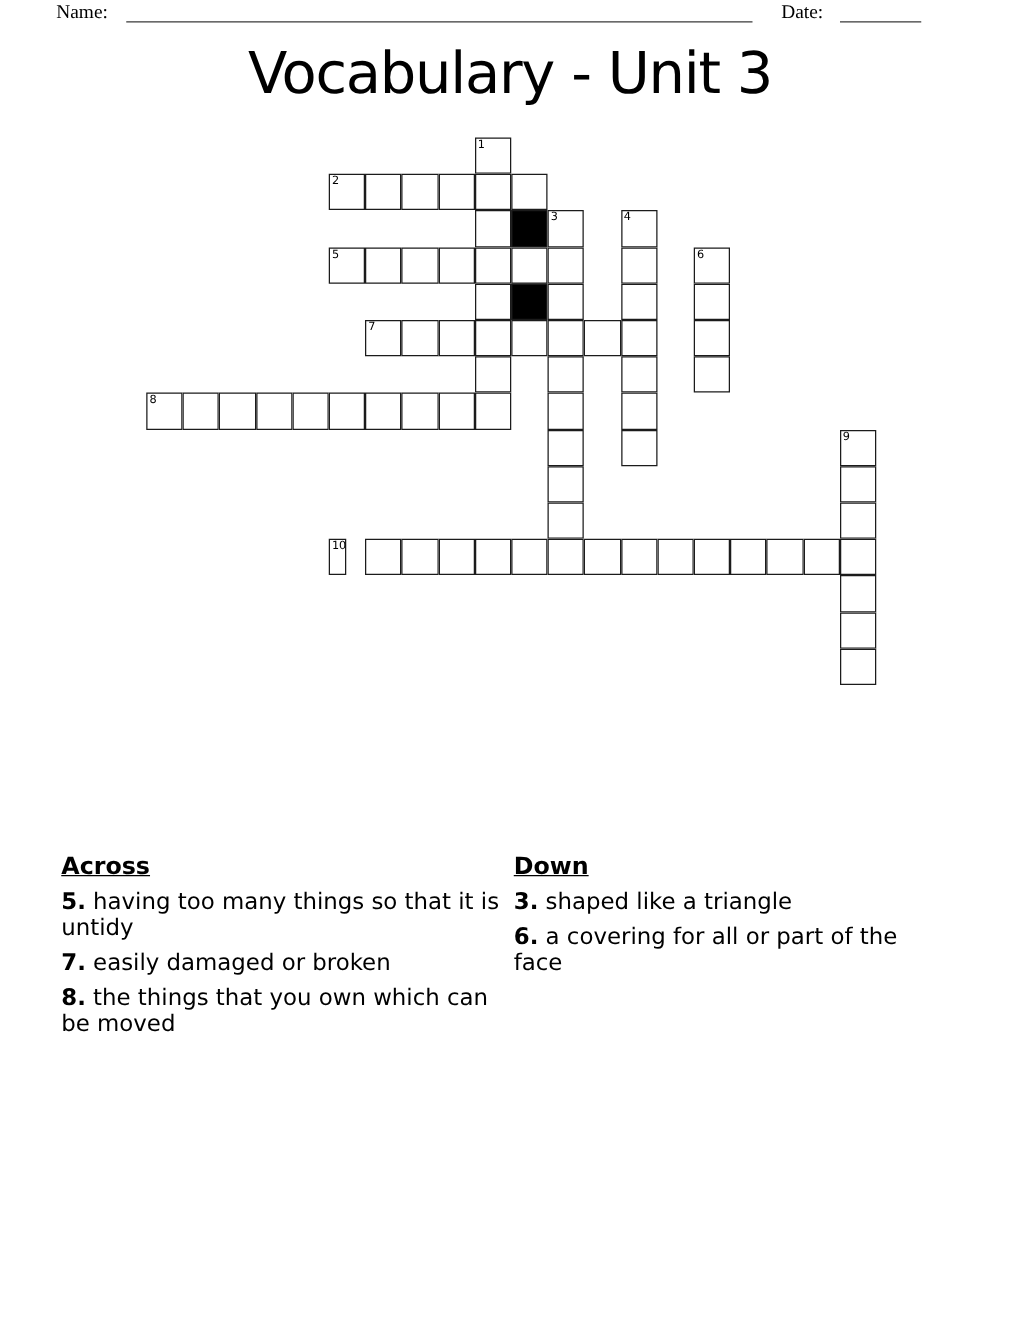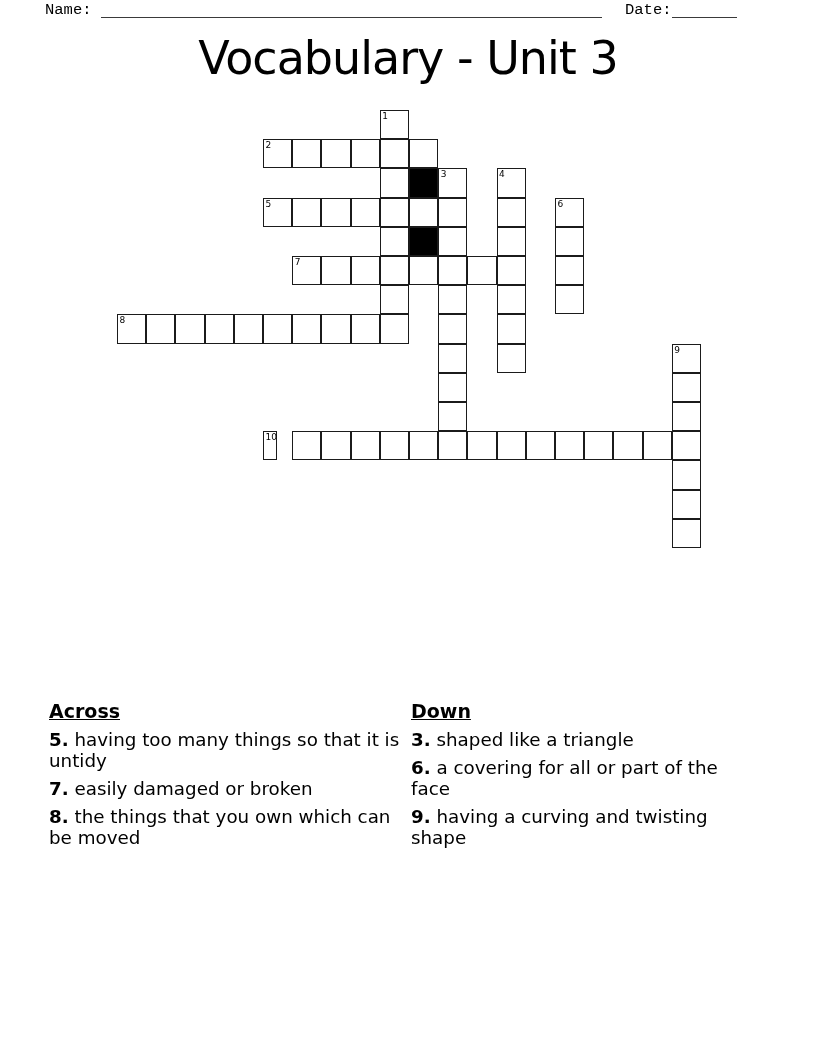--- a/index.html
+++ b/index.html
@@ -7,21 +7,21 @@
     width:816px; height:1056px;
     background:#ffffff;
     position:relative;
     font-family:"DejaVu Sans", sans-serif;
     color:#000;
     overflow:hidden;
   }
   
   .hlabel {
     position:absolute; top:1px;
-    font-family:Liberation Mono, monospace;
+    font-family:Liberation Serif, serif;
     font-size:15.5px; color:#000;
   }
   #name-label { left:45px; }
   #date-label { left:625px; }
   .hline {
     position:absolute; top:16px; height:1px;
     border-bottom:1.6px solid #3a3a3a;
   }
   #name-line { left:101px; width:501px; }
   #date-line { left:672px; width:65px; }
@@ -39,21 +39,21 @@
     box-sizing:border-box;
     border:1.1px solid #1b1b1b;
     background:#ffffff;
   }
   .cell.black { background:#000000; }
   .cellnum {
     position:absolute; top:0px; left:1.5px;
     font-size:9px; line-height:10px; color:#000;
   }
   
-  .clues { position:absolute; top:700px; }
+  .clues { position:absolute; top:682px; }
   #across { left:49px;  width:358px; }
   #down   { left:411px; width:347px; }
   .clue-heading {
     margin:0 0 7px 0;
     font-size:19px; font-weight:bold;
     text-decoration:underline;
   }
   .clue {
     margin:0 0 6.5px 0;
     font-size:18.3px; line-height:21.3px;
@@ -175,15 +175,14 @@
       <p class="clue"><b>7.</b> easily damaged or broken</p>
       <p class="clue"><b>8.</b> the things that you own which can be moved</p>
     </div>
 </section>
 
 <section class="clues" id="down">
   <h2 class="clue-heading">Down</h2>
   <div class="clue-list">
       <p class="clue"><b>3.</b> shaped like a triangle</p>
       <p class="clue"><b>6.</b> a covering for all or part of the face</p>
-      <p class="clue"><b>9.</b> having a curving and twisting shape</p>
     </div>
 </section>
 
 </body></html>

